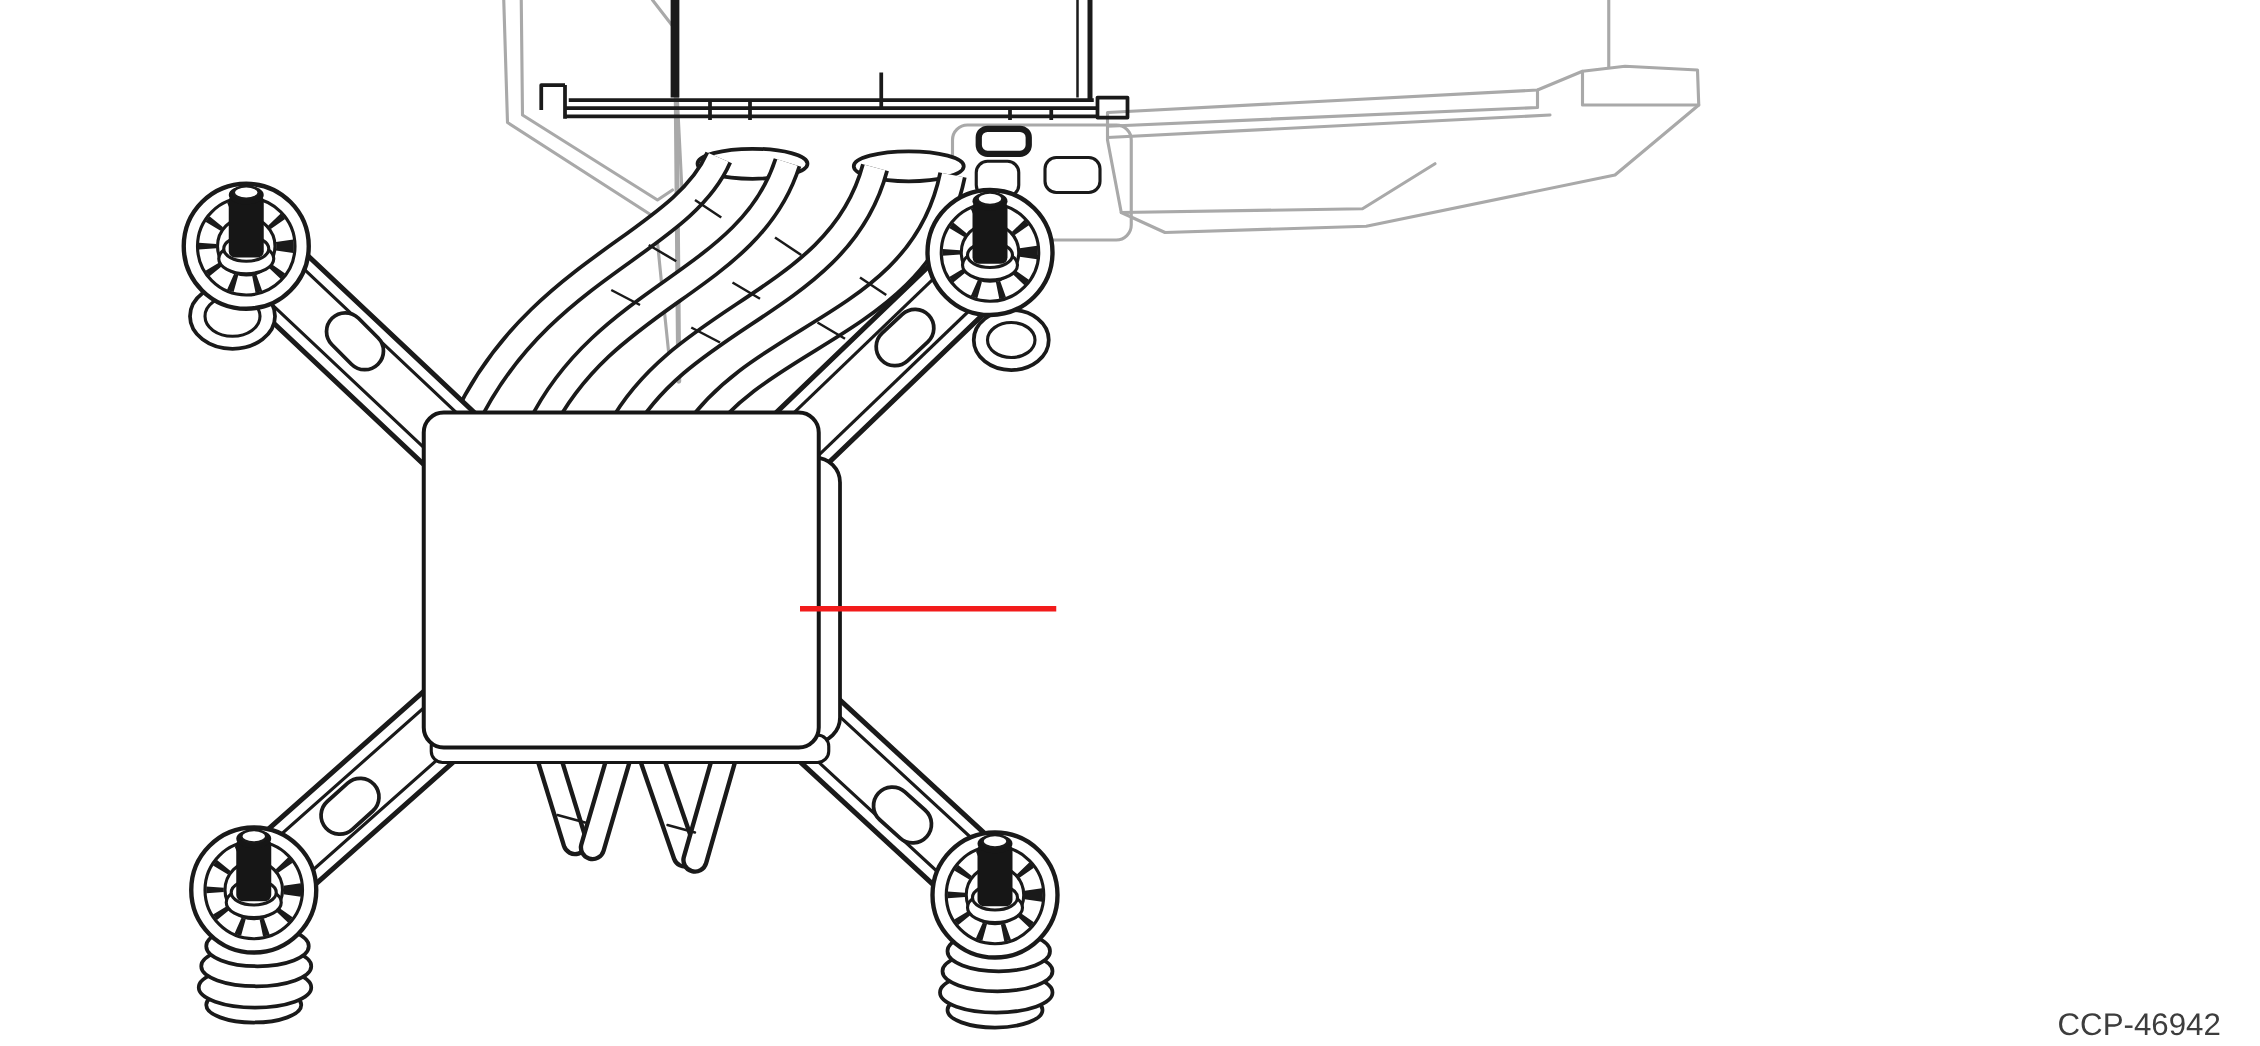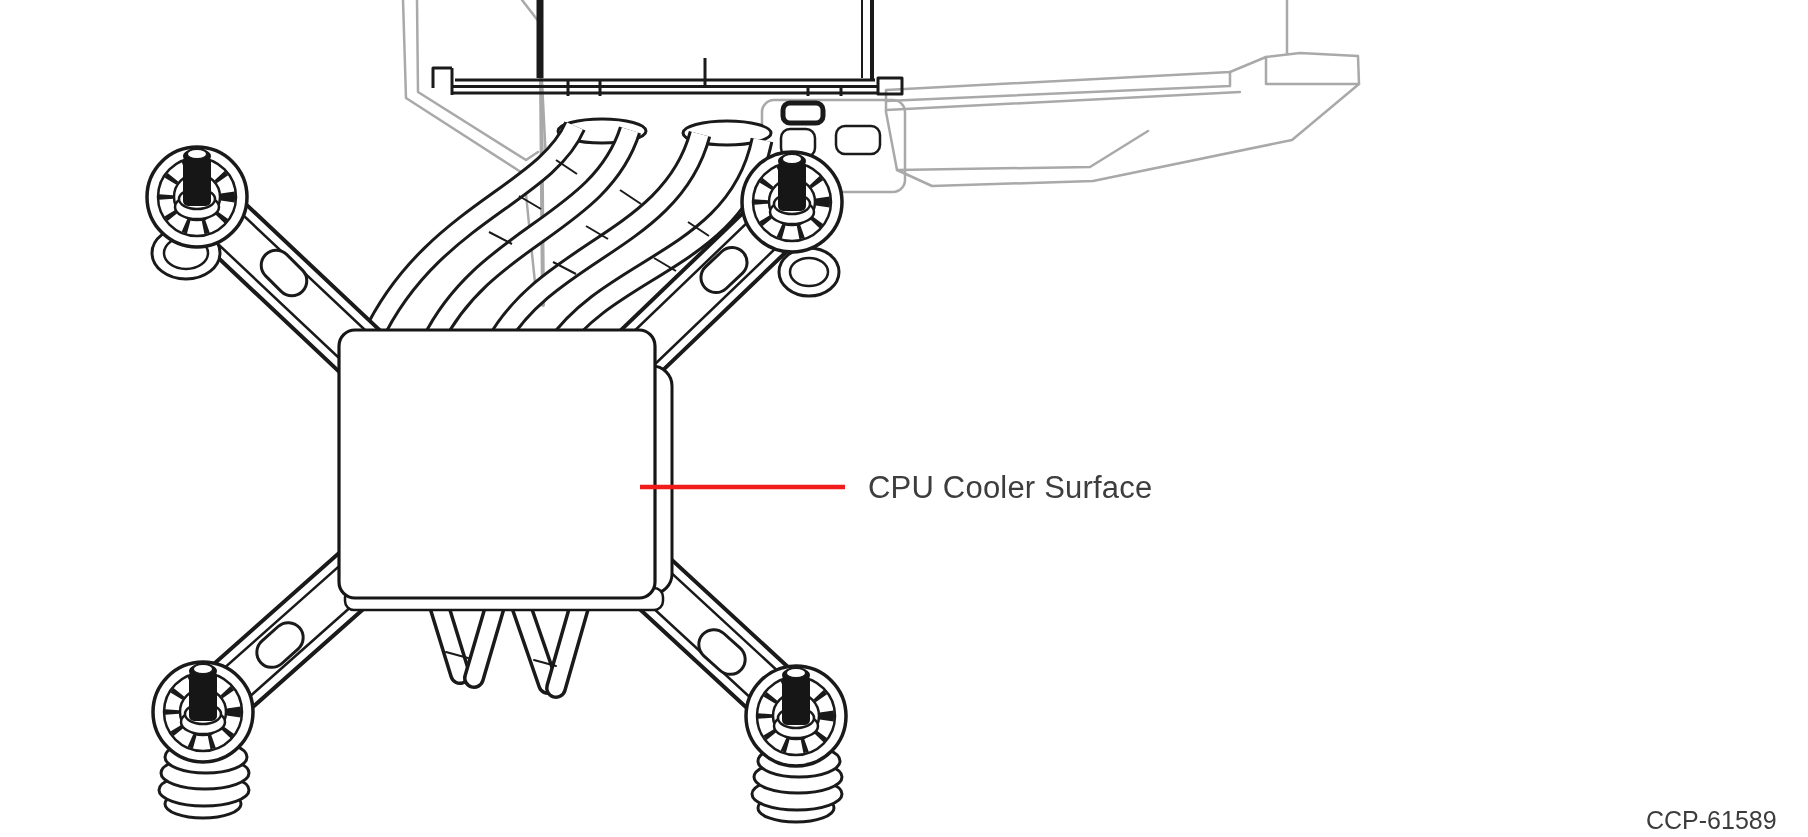--- a/index.html
+++ b/index.html
@@ -202,16 +202,15 @@
 
     <g stroke="#161616" fill="#ffffff">
       <rect x="628" y="366" width="44" height="228" rx="20" stroke-width="3"></rect>
       <rect x="345" y="588" width="318" height="22" rx="9" stroke-width="2.5"></rect>
       <rect x="339" y="330" width="316" height="268" rx="16" stroke-width="3.2"></rect>
     </g>
 
     <line x1="640" y1="487" x2="845" y2="487" stroke="#f21b1b" stroke-width="4.5"></line>
   </svg>
 
-  <div class="label" id="callout-label">CPU Cooler Surface</div>
-
-  <div class="label" id="part-code">CCP-61589</div>
+
+  <div class="label" id="part-code">CCP-46942</div>
 </div>
 
 </body></html>

